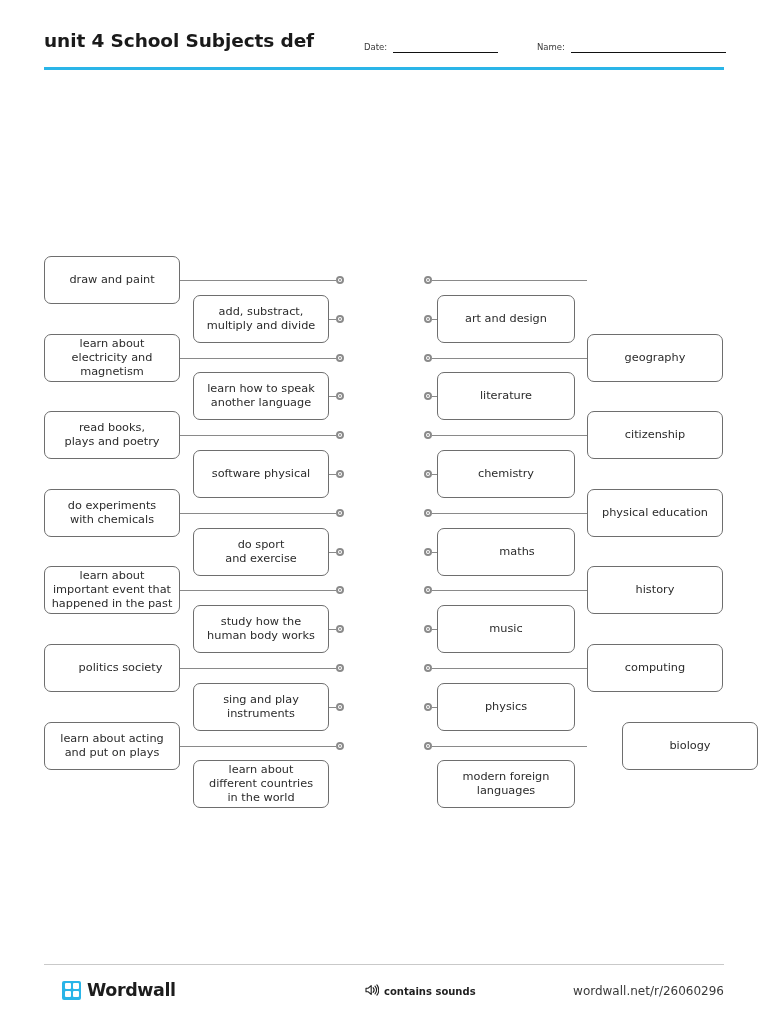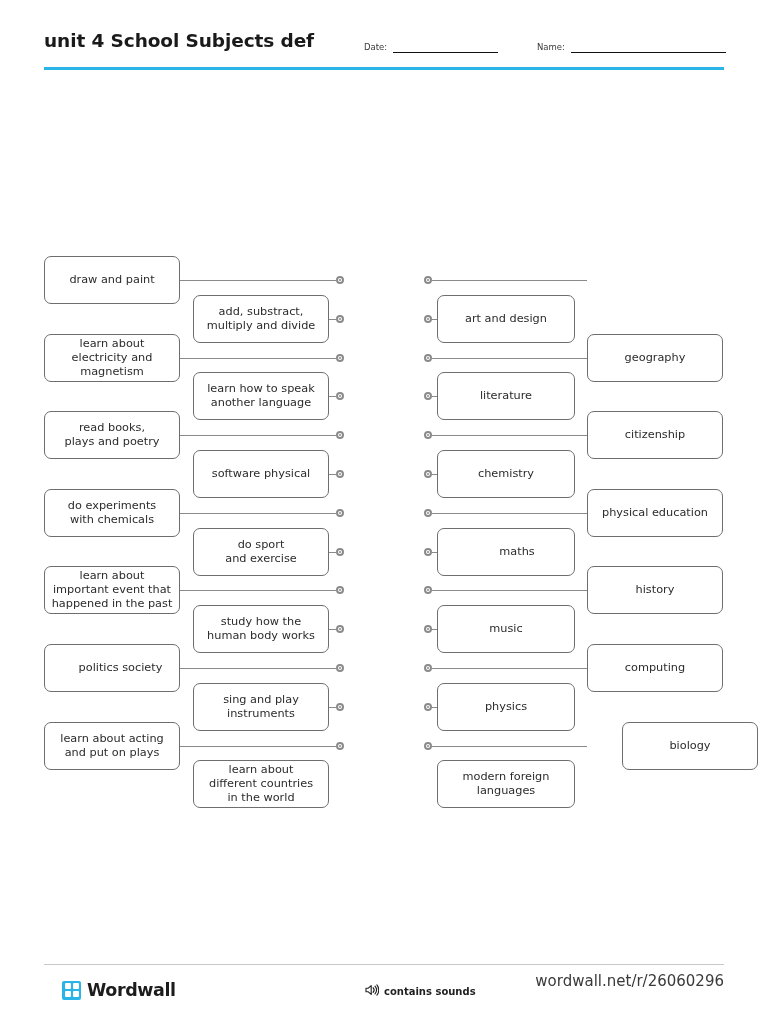--- a/index.html
+++ b/index.html
@@ -92,22 +92,22 @@
       radial-gradient(circle at 25% 75%, #fff 42%, transparent 43%),
       radial-gradient(circle at 75% 75%, #fff 42%, transparent 43%);
   }
   .logo-text{font-size:17.5px;font-weight:bold;color:#1c1c1c;letter-spacing:-0.4px;}
   .sounds{
     position:absolute;left:365px;top:20px;
     display:flex;align-items:center;gap:5px;
     font-size:10px;font-weight:bold;color:#1f1f1f;
   }
   .url{
-    position:absolute;right:44px;top:8px;
-    font-size:15px;color:#3a3a3a;text-align:right;
+    position:absolute;right:44px;top:20px;
+    font-size:12px;color:#3a3a3a;text-align:right;
   }
 </style>
 </head>
 <body>
 
 <div class="page">
 
   <div class="header">
     <div class="title">unit 4 School Subjects def</div>
 

